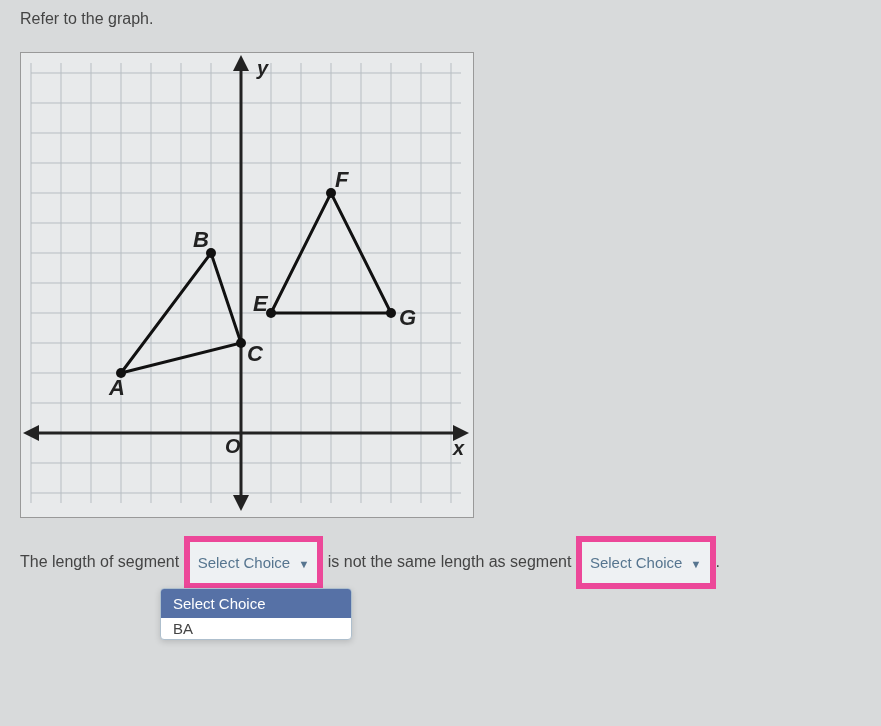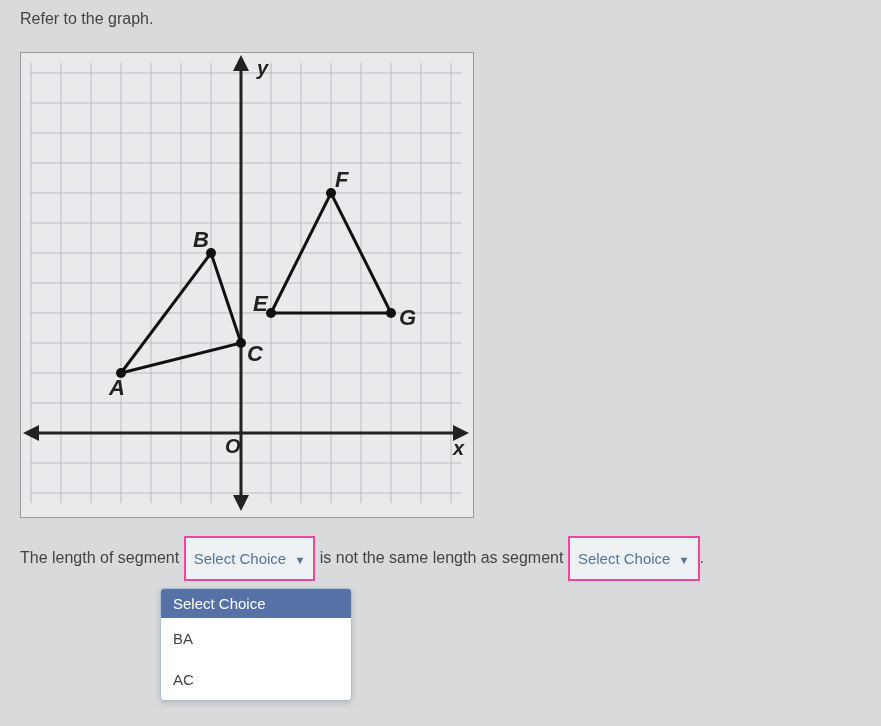--- a/index.html
+++ b/index.html
@@ -23,21 +23,21 @@
   .question {
     margin-top: 18px;
     color: #444;
     line-height: 2.2;
   }
   .tri {
     font-family: sans-serif;
   }
   .select-box {
     display: inline-block;
-    border: 2px solid #ec4899;
+    border: 6px solid #ec4899;
     background: #eef1f3;
     color: #56758f;
     padding: 4px 8px;
     font-size: 15px;
     cursor: pointer;
     vertical-align: middle;
     position: relative;
   }
   .chev {
     display: inline-block;
@@ -57,21 +57,21 @@
     overflow: hidden;
     font-size: 15px;
   }
   .dropdown .hdr {
     background: #5671a6;
     color: #fff;
     padding: 6px 12px;
     font-weight: 500;
   }
   .dropdown .opt {
-    padding: 12px 12px;
+    padding: 2px 12px;
     color: #444;
     cursor: pointer;
   }
 </style>
 </head>
 <body>
 
 
 
 <div class="instruction">Refer to the graph.</div>
@@ -166,17 +166,16 @@
     <span class="select-box">
       <span>Select Choice</span>
       <span class="chev">▼</span>
     </span>.
   </div>
 </div>
 
 <div class="dropdown">
   <div class="hdr">Select Choice</div>
   <div class="opt">BA</div>
-  <div class="opt">AC</div>
 </div>
 
 
 
 
 </body></html>

